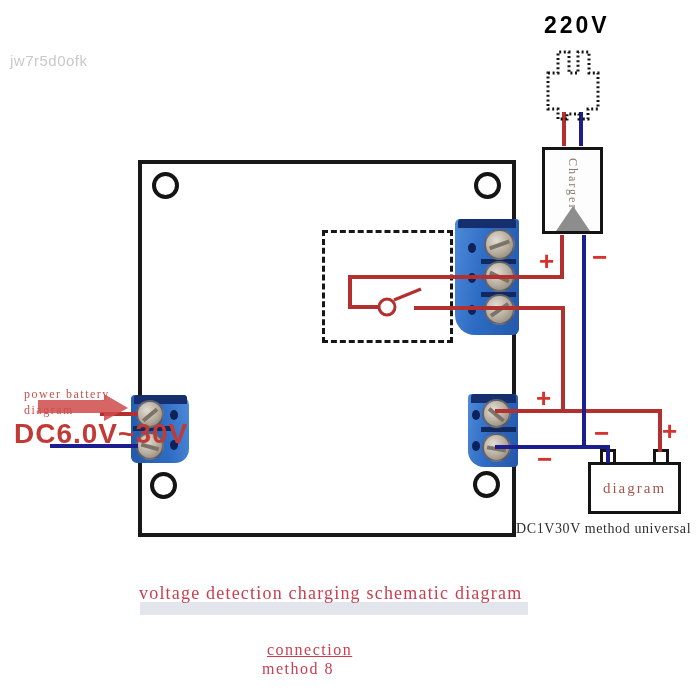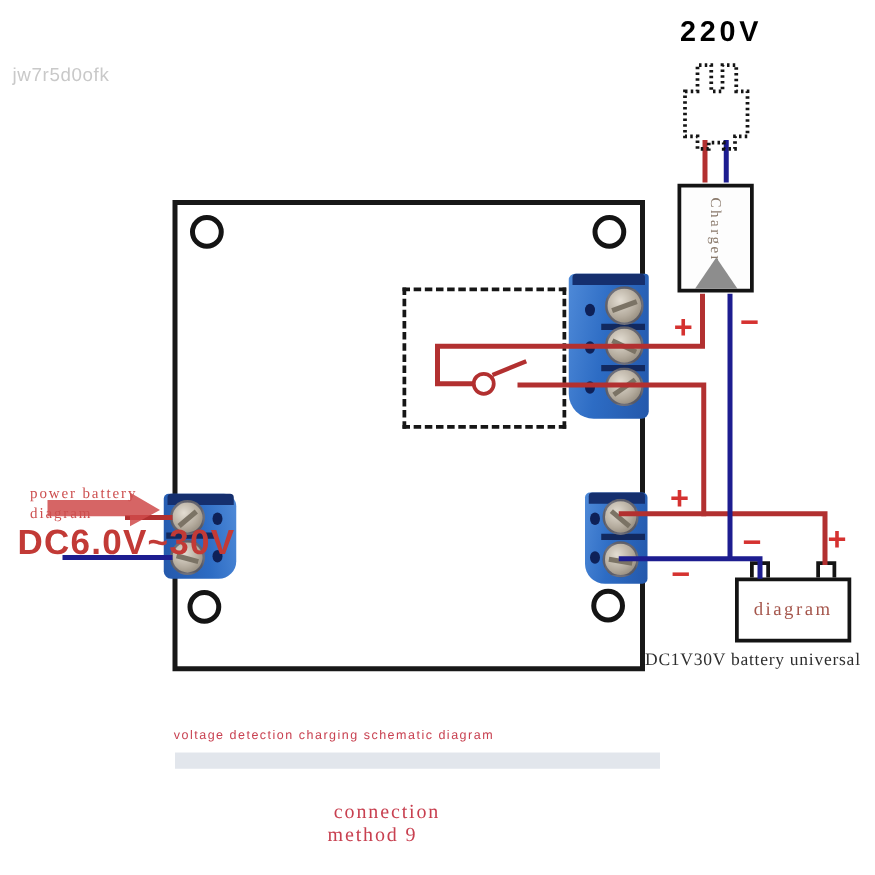--- a/index.html
+++ b/index.html
@@ -9,24 +9,24 @@
   .lbl{position:absolute;white-space:nowrap;}
 
   
   .watermark{left:10px;top:8px;font-size:15px;color:#c9c9c9;letter-spacing:.5px;margin-top:44px;}
   .v220{left:544px;top:12px;font-size:23px;font-weight:700;color:#000000;letter-spacing:3px;}
   .polarity{font-size:26px;font-weight:700;color:#d53230;line-height:1;}
   .serifred{font-family:"Liberation Serif","DejaVu Serif",serif;color:#cd4f4f;}
   .ps1{left:24px;top:387px;font-size:12px;letter-spacing:1.5px;}
   .ps2{left:24px;top:403px;font-size:12px;letter-spacing:1.5px;}
   .dcrange{left:14px;top:418px;font-size:28px;font-weight:700;color:#c23a36;letter-spacing:1px;}
-  .caption{left:139px;top:583px;font-family:Liberation Sans, sans-serif;
-           font-size:10px;color:#c84050;letter-spacing:1.2px;}
+  .caption{left:139px;top:583px;font-family:Liberation Serif, serif;
+           font-size:18px;color:#c84050;letter-spacing:1.2px;}
   .conn1{left:267px;top:641px;font-family:"Liberation Serif","DejaVu Serif",serif;
-         font-size:16px;color:#c84050;letter-spacing:1.5px;}
+         font-size:16px;color:#c84050;letter-spacing:1.5px;text-decoration:underline;}
   .conn2{left:262px;top:660px;font-family:"Liberation Serif","DejaVu Serif",serif;
          font-size:16px;color:#c84050;letter-spacing:1.5px;}
   .battnote{left:516px;top:521px;font-family:"Liberation Serif","DejaVu Serif",serif;
             font-size:14px;color:#2e2e2e;letter-spacing:.6px;}
   .caption-band{left:140px;top:602px;width:388px;height:13px;background:rgba(190,200,212,.45);}
 
   
   .pcb{left:138px;top:160px;width:378px;height:377px;border:4px solid #181818;box-sizing:border-box;}
   .hole{width:27px;height:27px;border:4px solid #141414;border-radius:50%;box-sizing:border-box;background:#fff;}
   .dashedbox{left:322px;top:230px;width:131px;height:113px;border:3px dashed #161616;box-sizing:border-box;}
@@ -64,22 +64,22 @@
   svg.overlay{position:absolute;left:0;top:0;pointer-events:none;}
 </style>
 </head>
 <body>
 
 <div class="lbl watermark">jw7r5d0ofk</div>
 
 <div class="abs caption-band"></div>
 <div class="lbl caption">voltage detection charging schematic diagram</div>
 <div class="lbl conn1">connection</div>
-<div class="lbl conn2">method 9</div>
-<div class="lbl battnote">DC1V30V battery universal</div>
+<div class="lbl conn2">method 8</div>
+<div class="lbl battnote">DC1V30V method universal</div>
 
 <div class="abs pcb"></div>
 <div class="abs hole" style="left:152px;top:172px;"></div>
 <div class="abs hole" style="left:474px;top:172px;"></div>
 <div class="abs hole" style="left:150px;top:472px;"></div>
 <div class="abs hole" style="left:473px;top:471px;"></div>
 
 <div class="abs dashedbox"></div>
 
 <div class="lbl v220">220V</div>

